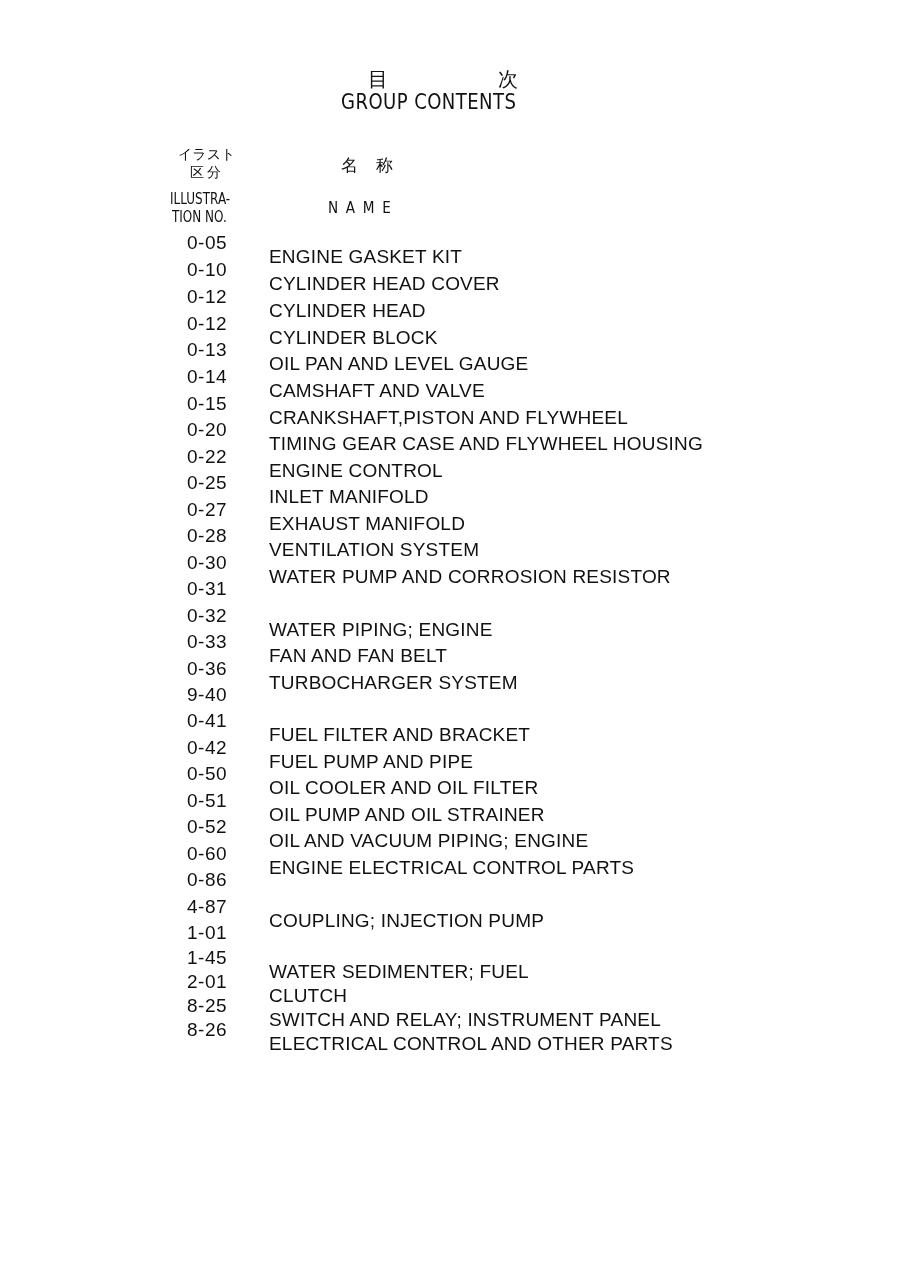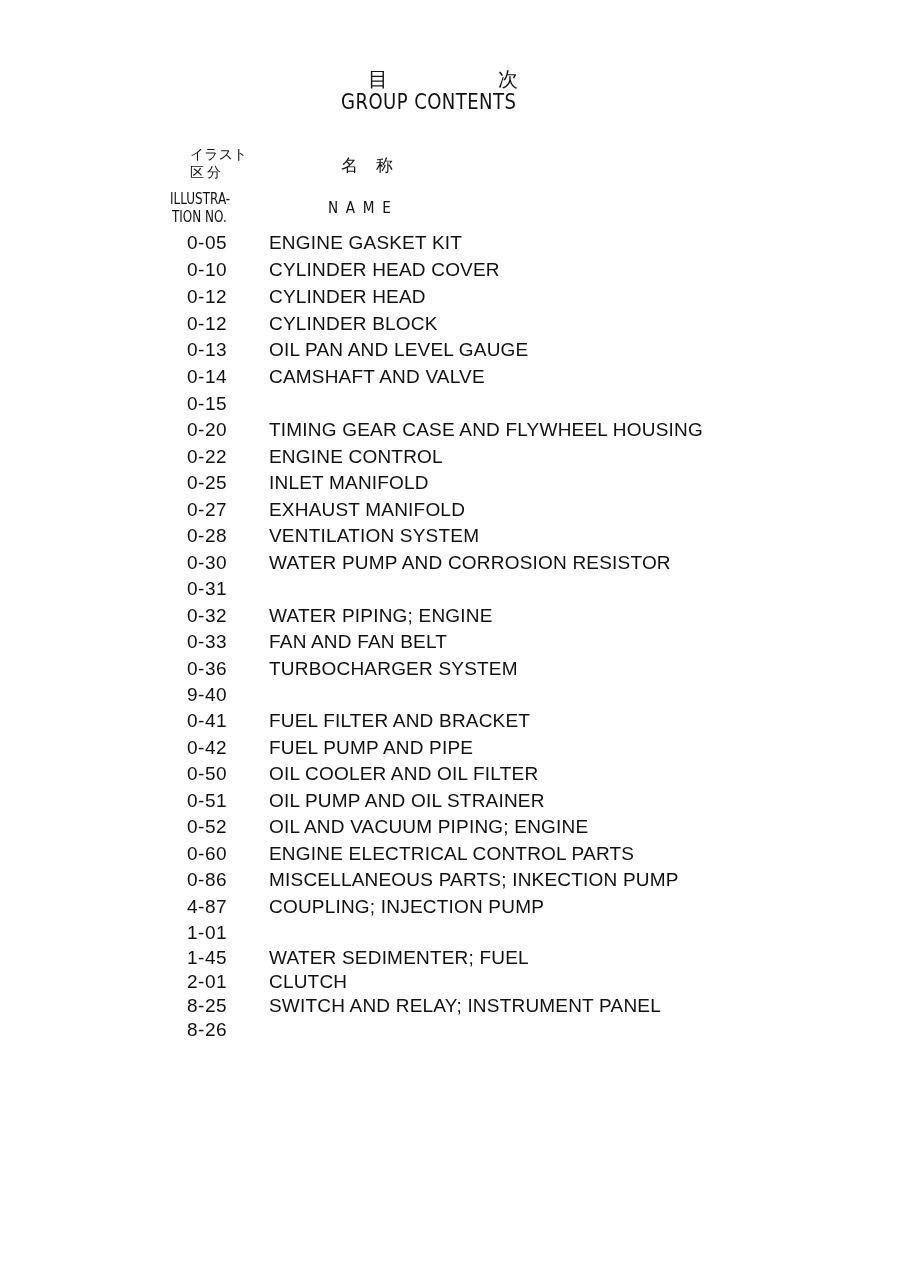--- a/index.html
+++ b/index.html
@@ -1,29 +1,29 @@
 <!DOCTYPE html>
 <html><head>
   <meta charset="utf-8">
   <style>
     html, body { margin: 0; padding: 0; background: #ffffff; }
     body { width: 910px; height: 1286px; position: relative; overflow: hidden; color: #111; }
     .page { position: absolute; left: 0; top: 0; width: 910px; height: 1286px; background: #fff; }
     .title-jp { position: absolute; left: 368px; top: 66px; width: 150px; font-family: "DejaVu Sans", sans-serif; font-size: 20px; letter-spacing: 0; display:flex; justify-content: space-between; }
     .title-en { position: absolute; left: 341px; top: 90px; font-family: "DejaVu Sans", sans-serif; font-size: 21px; transform: scaleX(0.86); transform-origin: left top; letter-spacing: 0.5px; }
-    .hdr-ill-jp1 { position: absolute; left: 190px; top: 146px; font-family: Liberation Sans, sans-serif; font-size: 14px; }
+    .hdr-ill-jp1 { position: absolute; left: 178px; top: 146px; font-family: Liberation Sans, sans-serif; font-size: 14px; }
     .hdr-ill-jp2 { position: absolute; left: 190px; top: 164px; font-family: Liberation Serif, serif; font-size: 14px; letter-spacing: 3px; }
     .hdr-ill-en1 { position: absolute; left: 170px; top: 190px; font-family: "DejaVu Sans", sans-serif; font-size: 15px; transform: scaleX(0.8); transform-origin: left top; }
     .hdr-ill-en2 { position: absolute; left: 172px; top: 208px; font-family: "DejaVu Sans", sans-serif; font-size: 15px; transform: scaleX(0.8); transform-origin: left top; }
     .hdr-name-jp { position: absolute; left: 341px; top: 154px; font-family: Liberation Sans, sans-serif; font-size: 17px; letter-spacing: 18px; }
     .hdr-name-en { position: absolute; left: 328px; top: 198px; font-family: "DejaVu Sans", sans-serif; font-size: 16px; letter-spacing: 9px; transform: scaleX(0.85); transform-origin: left top; }
     .rows { position: absolute; left: 0; top: 0; }
     .row { position: absolute; left: 0; height: 24px; width: 900px; }
     .row .no { position: absolute; left: 187px; top: 0; font-family: "Liberation Sans", sans-serif; font-size: 19px; letter-spacing: 0.5px; }
-    .row .nm { position: absolute; left: 269px; top: 0; font-family: "Liberation Sans", sans-serif; font-size: 19px; letter-spacing: 0.2px; white-space: nowrap; }
+    .row .nm { position: absolute; left: 269px; top: 14px; font-family: "Liberation Sans", sans-serif; font-size: 19px; letter-spacing: 0.2px; white-space: nowrap; }
   </style>
 </head>
 <body>
 
 <div class="page">
   <div class="title-jp">
     <span>目</span>
     <span>次</span>
   </div>
   <div class="title-en">GROUP CONTENTS</div>
@@ -55,20 +55,21 @@
     <div class="row" style="top:339px">
         <span class="no">0-13</span>
         <span class="nm">OIL PAN AND LEVEL GAUGE</span>
       </div>
     <div class="row" style="top:366px">
         <span class="no">0-14</span>
         <span class="nm">CAMSHAFT AND VALVE</span>
       </div>
     <div class="row" style="top:393px">
         <span class="no">0-15</span>
+        <span class="nm">CRANKSHAFT,PISTON AND FLYWHEEL</span>
       </div>
     <div class="row" style="top:419px">
         <span class="no">0-20</span>
         <span class="nm">TIMING GEAR CASE AND FLYWHEEL HOUSING</span>
       </div>
     <div class="row" style="top:446px">
         <span class="no">0-22</span>
         <span class="nm">ENGINE CONTROL</span>
       </div>
     <div class="row" style="top:472px">
@@ -124,21 +125,20 @@
     <div class="row" style="top:816px">
         <span class="no">0-52</span>
         <span class="nm">OIL AND VACUUM PIPING; ENGINE</span>
       </div>
     <div class="row" style="top:843px">
         <span class="no">0-60</span>
         <span class="nm">ENGINE ELECTRICAL CONTROL PARTS</span>
       </div>
     <div class="row" style="top:869px">
         <span class="no">0-86</span>
-        <span class="nm">MISCELLANEOUS PARTS; INKECTION PUMP</span>
       </div>
     <div class="row" style="top:896px">
         <span class="no">4-87</span>
         <span class="nm">COUPLING; INJECTION PUMP</span>
       </div>
     <div class="row" style="top:922px">
         <span class="no">1-01</span>
       </div>
     <div class="row" style="top:947px">
         <span class="no">1-45</span>
@@ -147,15 +147,16 @@
     <div class="row" style="top:971px">
         <span class="no">2-01</span>
         <span class="nm">CLUTCH</span>
       </div>
     <div class="row" style="top:995px">
         <span class="no">8-25</span>
         <span class="nm">SWITCH AND RELAY; INSTRUMENT PANEL</span>
       </div>
     <div class="row" style="top:1019px">
         <span class="no">8-26</span>
+        <span class="nm">ELECTRICAL CONTROL AND OTHER PARTS</span>
       </div>
   </div>
 </div>
 
 </body></html>

